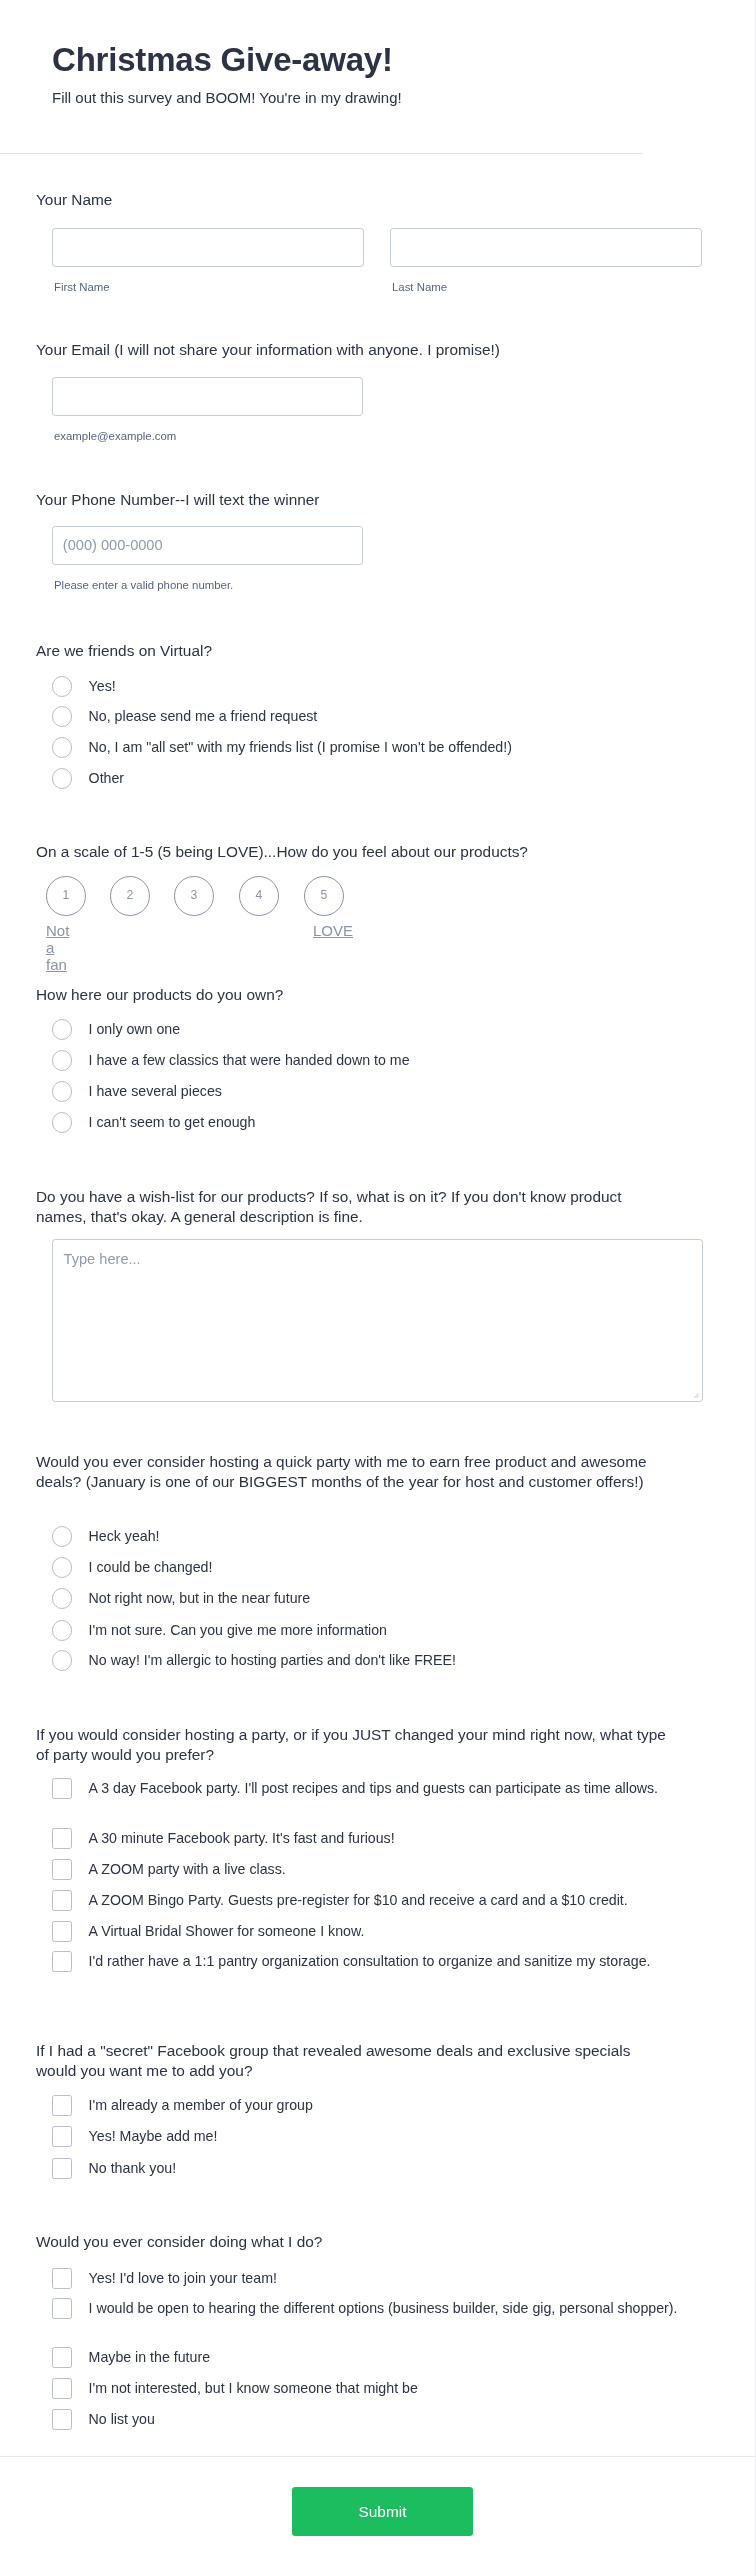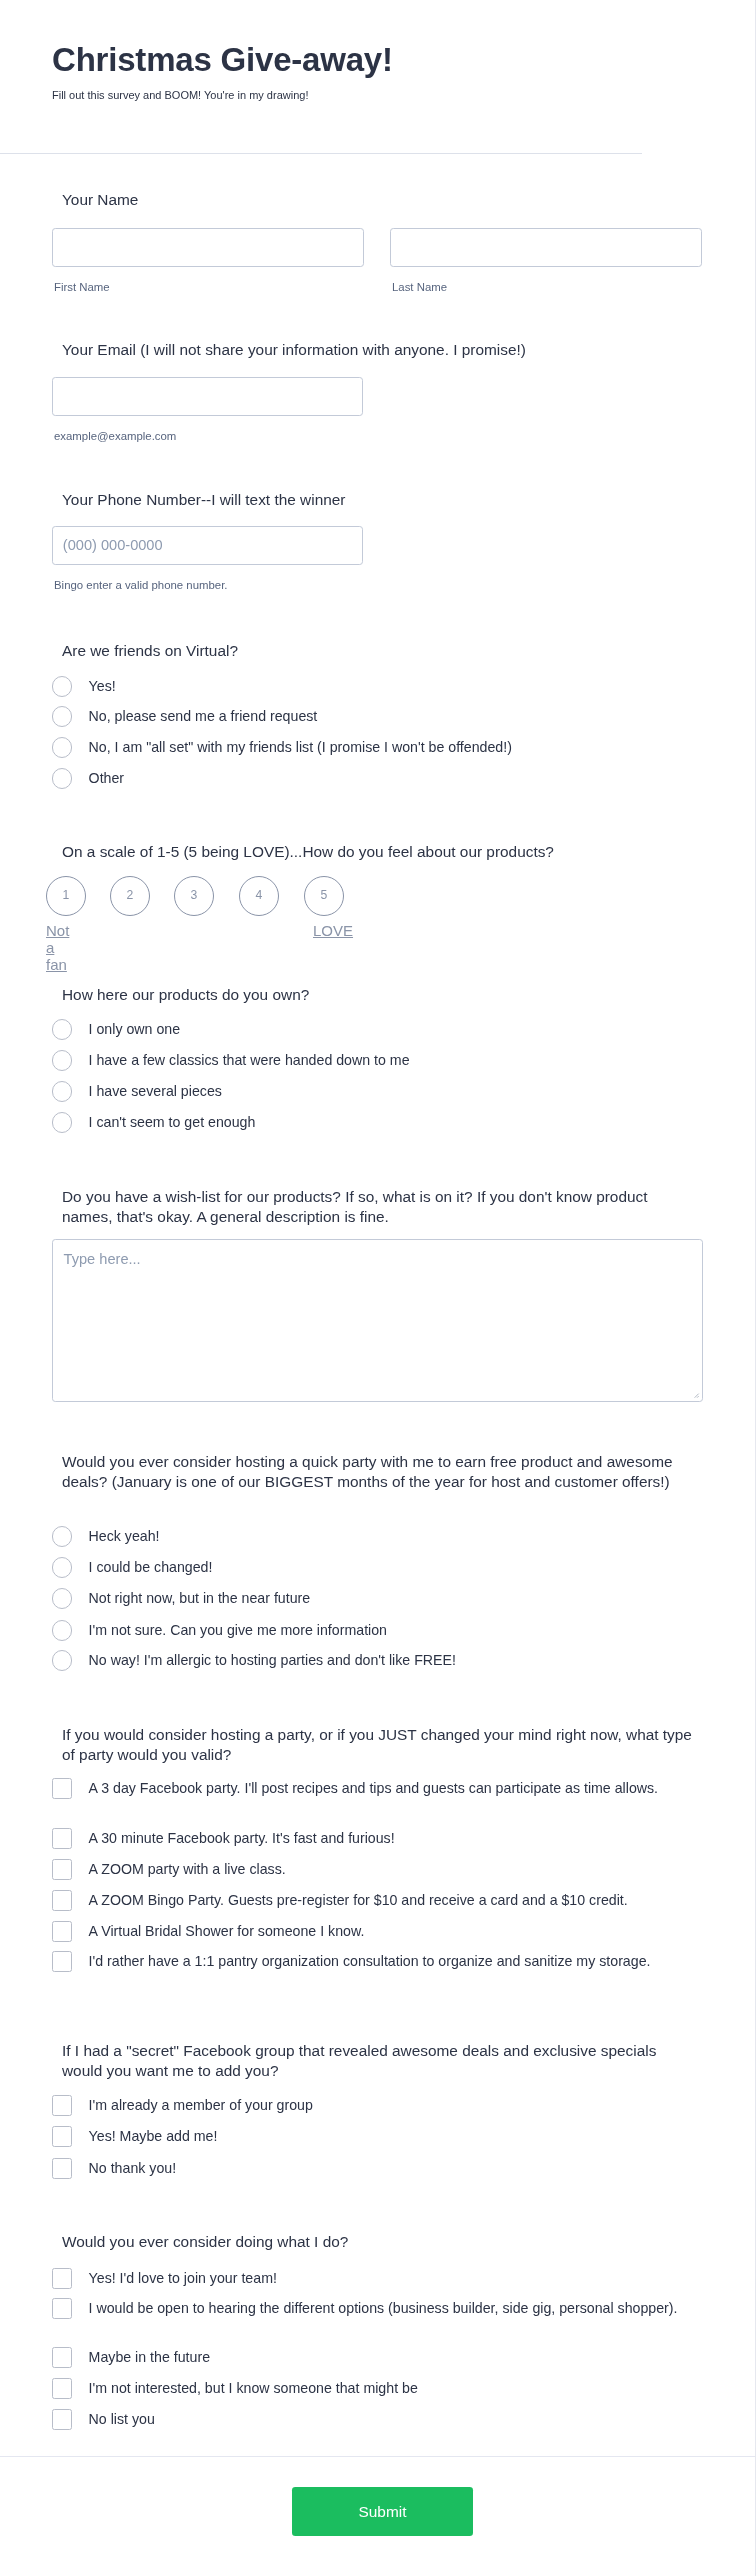--- a/index.html
+++ b/index.html
@@ -4,23 +4,23 @@
 <style>
   * { box-sizing: border-box; margin: 0; padding: 0; }
   html, body { background: #ffffff; }
   body {
     width: 756px; height: 2576px; position: relative; overflow: hidden;
     font-family: "Liberation Sans", "DejaVu Sans", sans-serif; color: #2c3345;
     border-right: 0.8px solid #e6e8ef;
   }
   .header { position: absolute; left: 0; top: 0; width: 642px; height: 154px; border-bottom: 1.6px solid #dde1ea; }
   .title { position: absolute; left: 52px; top: 41px; font-size: 33px; font-weight: 700; color: #2c3345; letter-spacing: -0.2px; }
-  .subtitle { position: absolute; left: 52px; top: 89px; font-size: 11px; color: #2c3345; }
-
-  .q { position: absolute; left: 62px; width: 651px; }
+  .subtitle { position: absolute; left: 52px; top: 89px; font-size: 15px; color: #2c3345; }
+
+  .q { position: absolute; left: 36px; width: 651px; }
   .q-label { font-size: 15.4px; line-height: 20.3px; color: #2c3345; }
   .input { position: absolute; height: 39px; border: 0.8px solid #c3cad8; border-radius: 3.3px; background: #fff; font-size: 14.6px; color: #8e9bb0; padding: 0 9.8px; line-height: 37px; }
   .sublabel { position: absolute; font-size: 11.4px; color: #57647e; }
 
   .opt { position: absolute; left: 52px; display: flex; align-items: flex-start; font-size: 14.2px; color: #2c3345; line-height: 19.5px; }
   .radio { width: 20.3px; height: 20.3px; border: 1.2px solid #b8bdc9; border-radius: 50%; flex: none; margin-right: 16.3px; margin-top: -0.8px; background: #fff; }
   .check { width: 20.3px; height: 20.3px; border: 1.2px solid #b8bdc9; border-radius: 2.4px; flex: none; margin-right: 16.3px; margin-top: -0.8px; background: #fff; }
   .opt-text { max-width: 626px; }
 
   .scale { position: absolute; top: 876px; left: 46px; }
@@ -52,21 +52,21 @@
 <div class="q" style="top:340px">
     <div class="q-label">Your Email (I will not share your information with anyone. I promise!)</div>
   </div>
 <div class="input" style="left:52px;top:377px;width:311px"></div>
 <div class="sublabel" style="left:54px;top:430px">example@example.com</div>
 
 <div class="q" style="top:490px">
     <div class="q-label">Your Phone Number--I will text the winner</div>
   </div>
 <div class="input" style="left:52px;top:526px;width:311px">(000) 000-0000</div>
-<div class="sublabel" style="left:54px;top:579px">Bingo enter a valid phone number.</div>
+<div class="sublabel" style="left:54px;top:579px">Please enter a valid phone number.</div>
 
 <div class="q" style="top:641px">
     <div class="q-label">Are we friends on Virtual?</div>
   </div>
 <div class="opt" style="top:677px">
     <span class="radio"></span>
     <span class="opt-text">Yes!</span>
   </div>
 <div class="opt" style="top:707px">
     <span class="radio"></span>
@@ -142,21 +142,21 @@
 <div class="opt" style="top:1621px">
     <span class="radio"></span>
     <span class="opt-text">I'm not sure. Can you give me more information</span>
   </div>
 <div class="opt" style="top:1651px">
     <span class="radio"></span>
     <span class="opt-text">No way! I'm allergic to hosting parties and don't like FREE!</span>
   </div>
 
 <div class="q" style="top:1725px;width:642px">
-    <div class="q-label">If you would consider hosting a party, or if you JUST changed your mind right now, what type of party would you valid?</div>
+    <div class="q-label">If you would consider hosting a party, or if you JUST changed your mind right now, what type of party would you prefer?</div>
   </div>
 <div class="opt" style="top:1779px">
     <span class="check"></span>
     <span class="opt-text">A 3 day Facebook party. I'll post recipes and tips and guests can participate as time allows.</span>
   </div>
 <div class="opt" style="top:1829px">
     <span class="check"></span>
     <span class="opt-text">A 30 minute Facebook party. It's fast and furious!</span>
   </div>
 <div class="opt" style="top:1860px">

